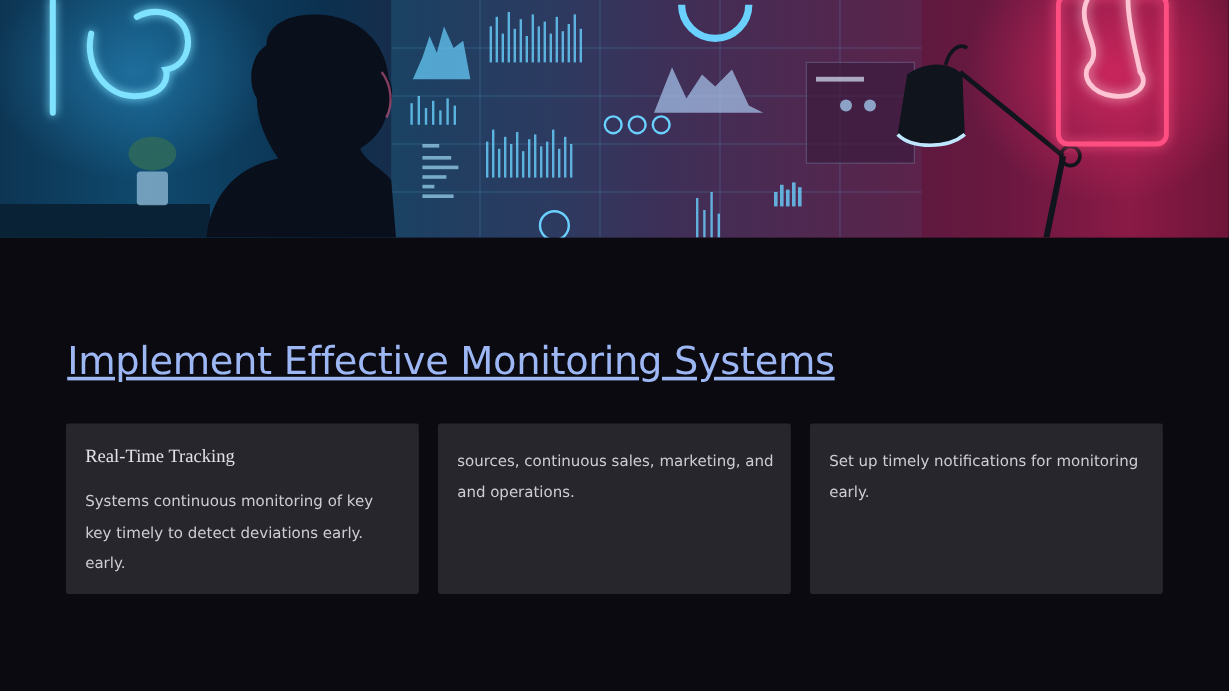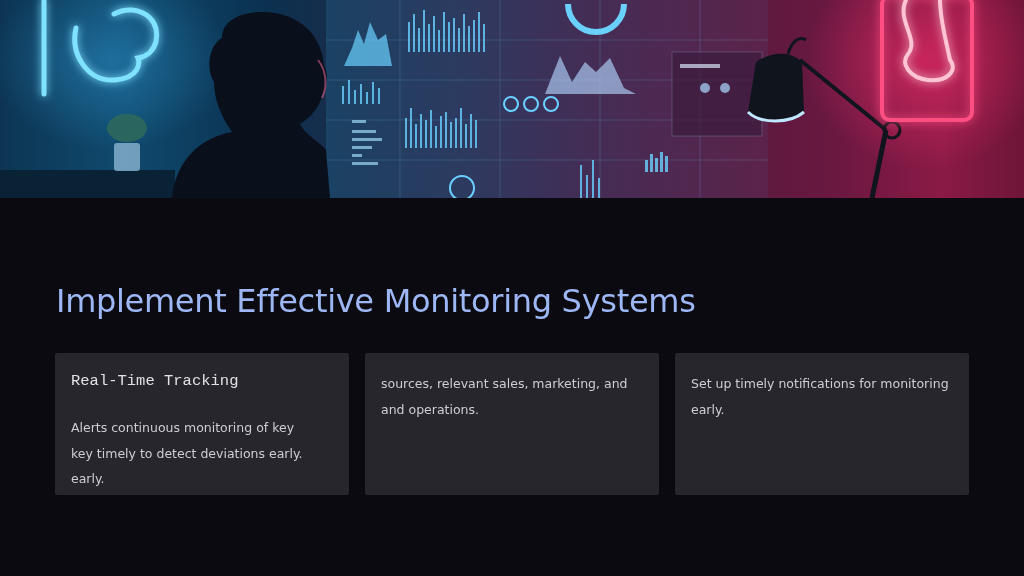--- a/index.html
+++ b/index.html
@@ -31,42 +31,43 @@
       position: absolute;
       left: 56px;
       top: 282px;
       margin: 0;
       font-family: "DejaVu Sans", sans-serif;
       font-size: 32px;
       font-weight: normal;
       letter-spacing: -0.3px;
       color: #9db7f5;
       white-space: nowrap;
+      text-decoration: underline;
     }
     
     .cards {
       position: absolute;
       left: 55px;
       top: 353px;
       display: flex;
       gap: 16px;
     }
     .card {
       width: 294px;
       height: 142px;
       box-sizing: border-box;
       background: #27262c;
       border-radius: 2px;
       padding: 18px 16px 0 16px;
     }
     .card-title {
-      font-family: Liberation Mono, monospace;
+      font-family: Liberation Serif, serif;
       font-size: 15.5px;
       color: #e2e1e6;
-      margin: 0 0 24px 0;
+      margin: 0 0 14px 0;
       line-height: 20px;
       white-space: nowrap;
     }
     .card-body {
       font-family: "DejaVu Sans", sans-serif;
       font-size: 12.5px;
       line-height: 25.5px;
       color: #cfcdd4;
       margin: 0;
     }
@@ -222,28 +223,28 @@
       </g>
     </svg>
   </div>
 
   <h1 class="title">Implement Effective Monitoring Systems</h1>
 
   <div class="cards">
     <div class="card">
       <div class="card-title">Real-Time Tracking</div>
       <p class="card-body">
-        <span>Alerts continuous monitoring of key</span>
+        <span>Systems continuous monitoring of key</span>
         <span>key timely to detect deviations early.</span>
         <span>early.</span>
       </p>
     </div>
     <div class="card">
       <p class="card-body">
-        <span>sources, relevant sales, marketing, and</span>
+        <span>sources, continuous sales, marketing, and</span>
         <span>and operations.</span>
       </p>
     </div>
     <div class="card">
       <p class="card-body">
         <span>Set up timely notifications for monitoring</span>
         <span>early.</span>
       </p>
     </div>
   </div>

